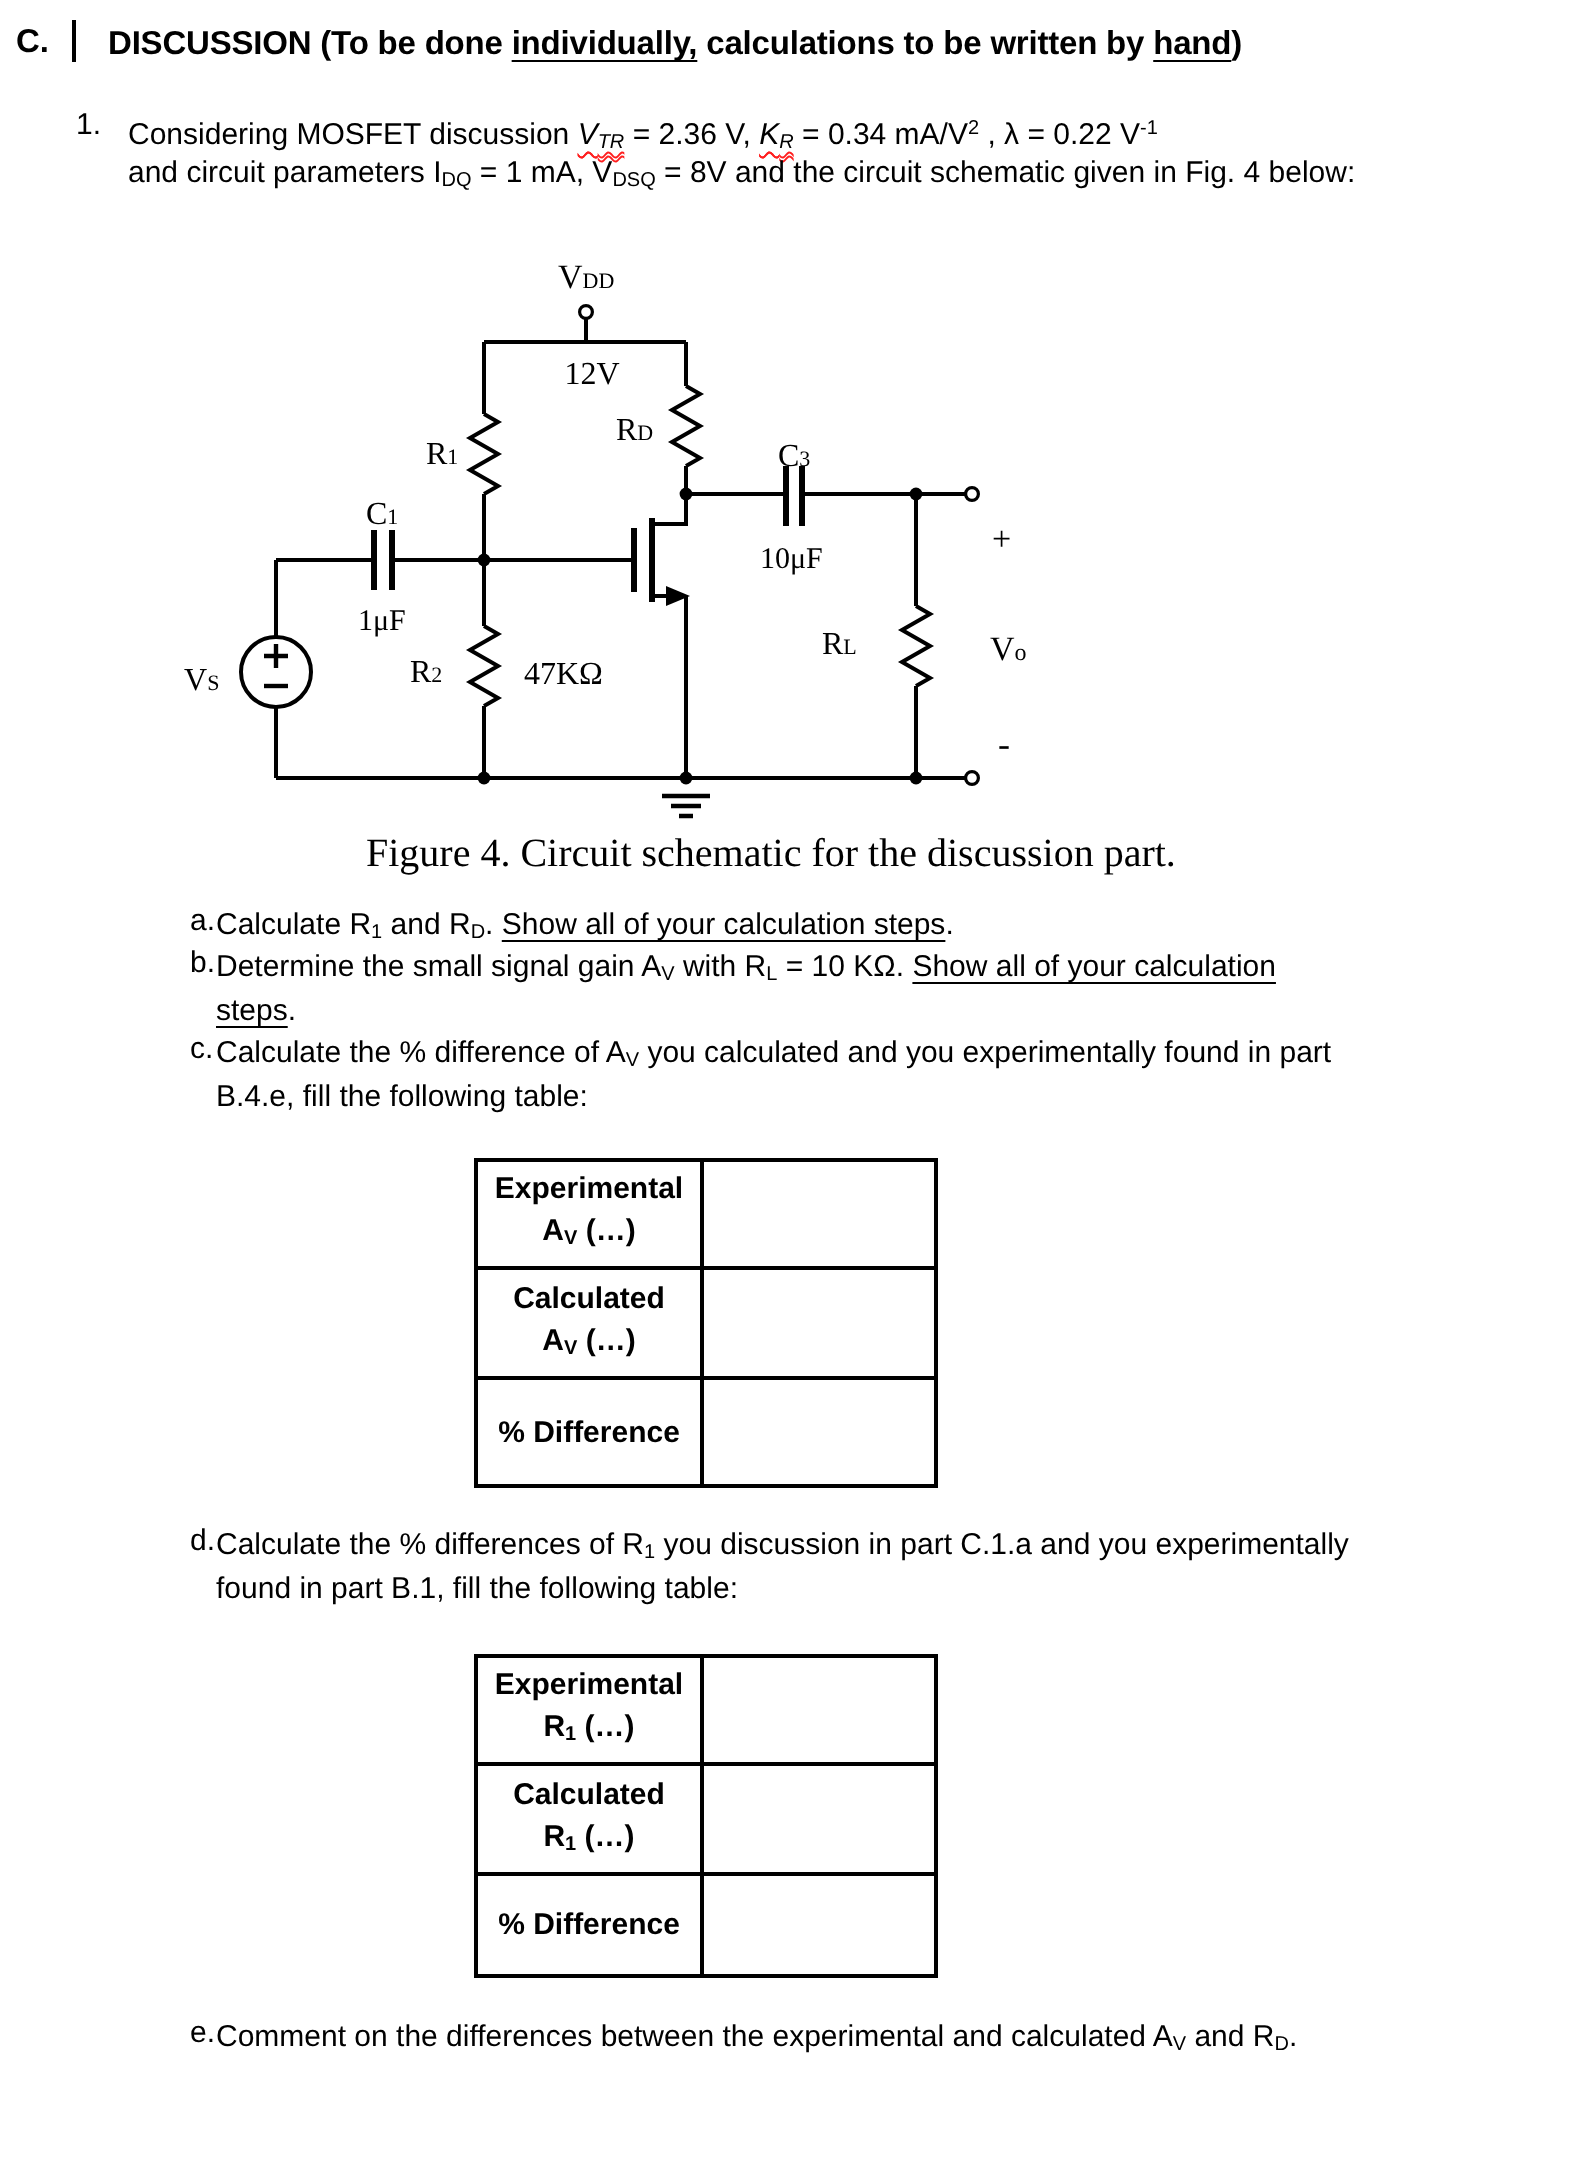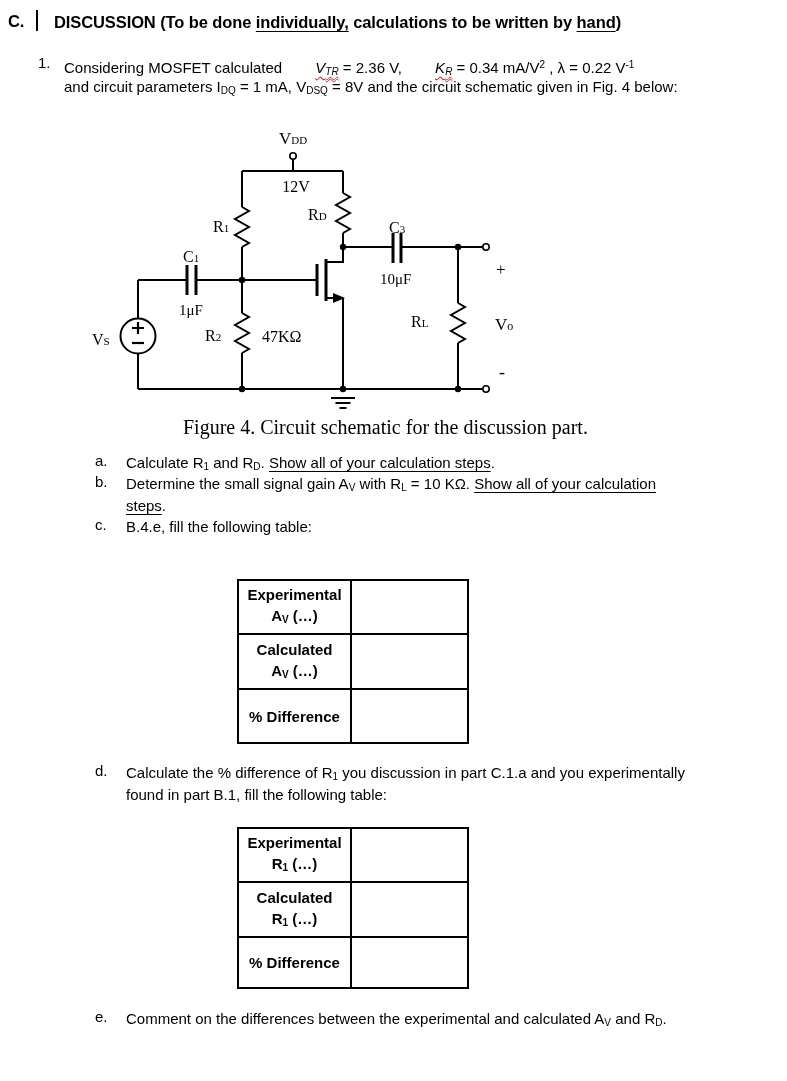--- a/index.html
+++ b/index.html
@@ -1,30 +1,30 @@
 <!DOCTYPE html>
 <html><head>
 <meta charset="utf-8">
 <style>
   html,body{margin:0;padding:0;background:#fff;}
   #page{position:relative;width:787px;height:1081px;background:#ffffff;color:#000;
         font-family:"Liberation Sans",sans-serif;font-size:15px;overflow:hidden;}
   .abs{position:absolute;}
   .line{height:21.7px;line-height:21.7px;white-space:nowrap;}
   .mk{position:absolute;left:0;top:0;}
-  .tx{margin-left:31px;}
+  .tx{margin-left:13px;}
   .item1 .tx{margin-left:26px;}
   .hd{font-weight:bold;font-size:16.5px;letter-spacing:-0.1px;}
   .hd .tx{margin-left:46px;}
   .ul{text-decoration:underline;text-underline-offset:3px;text-decoration-thickness:1.4px;}
   .sb{font-size:10px;vertical-align:-2px;}
   .sp{font-size:10px;vertical-align:5px;}
   .it{font-style:italic;}
   .sq{text-decoration-line:underline;text-decoration-style:wavy;text-decoration-color:#ff1f1f;
-      text-decoration-thickness:1px;text-underline-offset:3px;margin-left:29px;}
+      text-decoration-thickness:1px;text-underline-offset:3px;}
   .sq .it{text-decoration:inherit;}
   .caret{position:absolute;width:1.6px;height:21px;background:#000;}
   .caption{font-family:"Liberation Serif",serif;font-size:20px;white-space:nowrap;}
   table.cmp{border-collapse:collapse;table-layout:fixed;}
   table.cmp td{border:2px solid #000;padding:0;}
   td.lab{width:111px;text-align:center;font-weight:bold;font-size:15px;line-height:21px;vertical-align:middle;}
   td.val{width:115px;}
   svg text{font-family:"Liberation Serif",serif;fill:#000;}
 </style>
 </head>
@@ -37,21 +37,21 @@
     <div class="tx line">
       <span>DISCUSSION (To be done </span><span class="ul">individually,</span><span> calculations to be written by </span><span class="ul">hand</span><span>)</span>
     </div>
   </div>
   <div class="caret" style="left:36px;top:10px;"></div>
 
   <div class="abs item1" style="left:38px;top:54px;width:730px;">
     <span class="mk">1.</span>
     <div class="tx">
       <div class="line">
-        <span>Considering MOSFET calculated </span><span class="sq"><span class="it">V</span><span class="sb it">TR</span></span><span> = 2.36 V, </span><span class="sq"><span class="it">K</span><span class="sb it">R</span></span><span> = 0.34 mA/V</span><span class="sp">2</span><span> , λ = 0.22 V</span><span class="sp">-1</span>
+        <span>Considering MOSFET discussion </span><span class="sq"><span class="it">V</span><span class="sb it">TR</span></span><span> = 2.36 V, </span><span class="sq"><span class="it">K</span><span class="sb it">R</span></span><span> = 0.34 mA/V</span><span class="sp">2</span><span> , λ = 0.22 V</span><span class="sp">-1</span>
       </div>
       <div class="line">
         <span>and circuit parameters I</span><span class="sb">DQ</span><span> = 1 mA, V</span><span class="sb">DSQ</span><span> = 8V and the circuit schematic given in Fig. 4 below:</span>
       </div>
     </div>
   </div>
 
   <svg class="abs" style="left:80px;top:125px;" width="450" height="300" viewBox="0 0 450 300">
     <g stroke="#000" stroke-width="2" fill="none">
 
@@ -138,20 +138,23 @@
       </div>
       <div class="line">
         <span class="ul">steps</span><span>.</span>
       </div>
     </div>
   </div>
 
   <div class="abs" style="left:95px;top:516px;width:680px;">
     <span class="mk">c.</span>
     <div class="tx">
+      <div class="line">
+        <span>Calculate the % difference of A</span><span class="sb">V</span><span> you calculated and you experimentally found in part</span>
+      </div>
       <div class="line">B.4.e, fill the following table:</div>
     </div>
   </div>
 
   <table class="cmp abs" style="left:237px;top:579px;">
     <tbody>
         <tr style="height:54px;">
       <td class="lab">
         <div>Experimental</div>
         <div><span>A</span><span class="sb">V</span><span> (…)</span></div>
@@ -169,21 +172,21 @@
       <td class="lab">% Difference</td>
       <td class="val"></td>
     </tr>
   </tbody>
     </table>
 
   <div class="abs" style="left:95px;top:762px;width:680px;">
     <span class="mk">d.</span>
     <div class="tx">
       <div class="line">
-        <span>Calculate the % difference of R</span><span class="sb">1</span><span> you discussion in part C.1.a and you experimentally</span>
+        <span>Calculate the % differences of R</span><span class="sb">1</span><span> you discussion in part C.1.a and you experimentally</span>
       </div>
       <div class="line">found in part B.1, fill the following table:</div>
     </div>
   </div>
 
   <table class="cmp abs" style="left:237px;top:827px;">
     <tbody>
         <tr style="height:54px;">
       <td class="lab">
         <div>Experimental</div>

